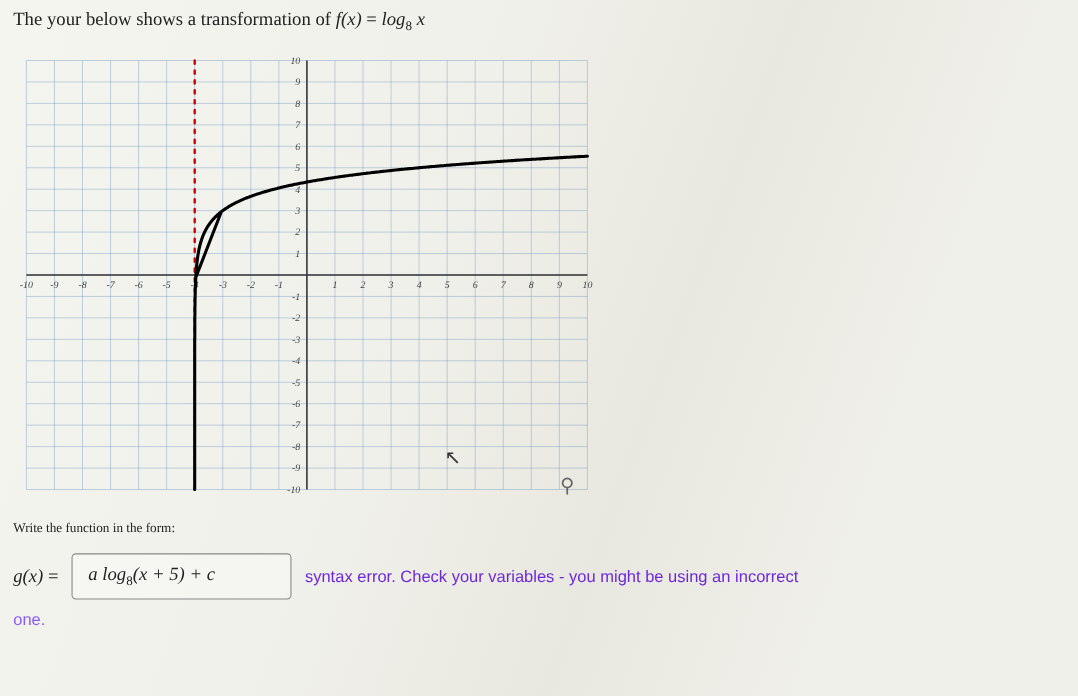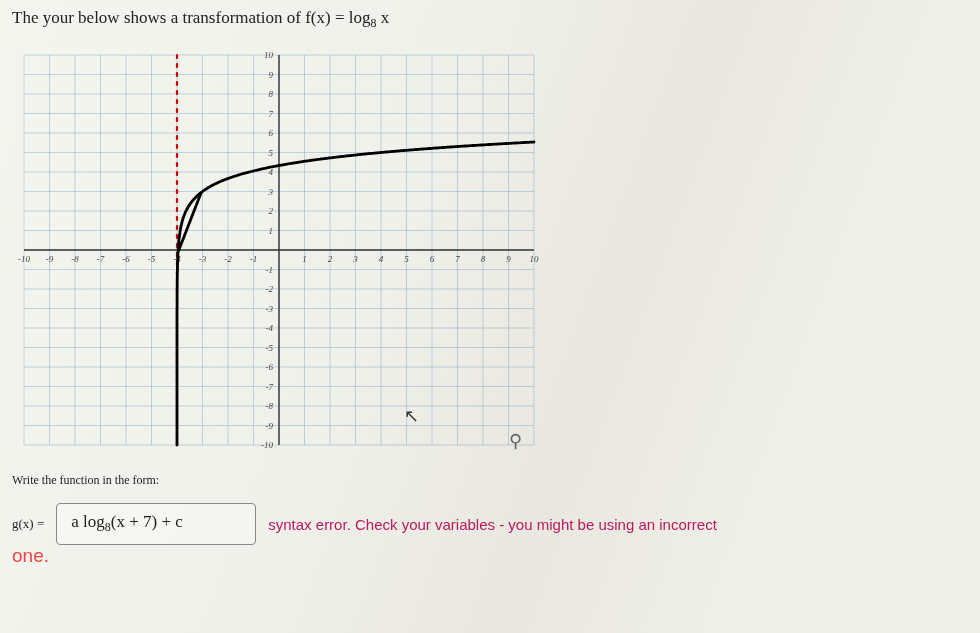--- a/index.html
+++ b/index.html
@@ -9,61 +9,62 @@
       width: 980px;
       height: 633px;
       padding: 8px 12px;
       color: #222;
       position: relative;
     }
     .question-text {
       font-size: 17px;
       margin-bottom: 4px;
     }
-    .math-var { font-family: 'Times New Roman', serif; }
+    .math-var { font-style: italic; font-family: 'Times New Roman', serif; }
     .chart-area {
       position: relative;
       width: 550px;
       height: 430px;
       margin-left: -8px;
     }
     .chart-area svg { display: block; }
     .instruction-text {
       font-size: 12px;
       margin-top: 6px;
       line-height: 1.5;
     }
     .answer-row {
       display: flex;
       align-items: center;
       gap: 12px;
       margin-top: 14px;
     }
     .answer-prefix {
-      font-size: 13px;
+      font-size: 17px;
       font-family: 'Times New Roman', serif;
     }
     .answer-input {
       border: 1px solid #888;
       border-radius: 4px;
       padding: 8px 14px;
       background: rgba(255,255,255,0.3);
       font-family: 'Times New Roman', serif;
       font-size: 17px;
       min-width: 200px;
     }
     .error-msg {
-      color: #be185d;
+      color: #6d28d9;
       font-size: 15px;
       font-family: -apple-system, Arial, sans-serif;
     }
     .error-cont {
-      color: #ef4444;
-      font-size: 19px;
+      color: #8b5cf6;
+      font-size: 15px;
       font-family: -apple-system, Arial, sans-serif;
+      margin-top: 10px;
     }
     .cursor-arrow {
       position: absolute;
       font-size: 18px;
       color: #333;
       pointer-events: none;
     }
     .magnifier {
       position: absolute;
       font-size: 18px;
@@ -178,17 +179,17 @@
 <div class="instruction-text">
   <div>Write the function in the form:</div>
 </div>
 
 <div class="answer-row">
   <span class="answer-prefix">
     <span class="math-var">g(x)</span>
     <span> = </span>
   </span>
   <div class="answer-input">
-    <span class="math-var">a</span><span class="math-var"> log</span><span class="sub">8</span><span class="math-var">(x + 7) + c</span>
+    <span class="math-var">a</span><span class="math-var"> log</span><span class="sub">8</span><span class="math-var">(x + 5) + c</span>
   </div>
   <span class="error-msg">syntax error. Check your variables - you might be using an incorrect</span>
 </div>
 <div class="error-cont">one.</div>
 
 </body></html>

